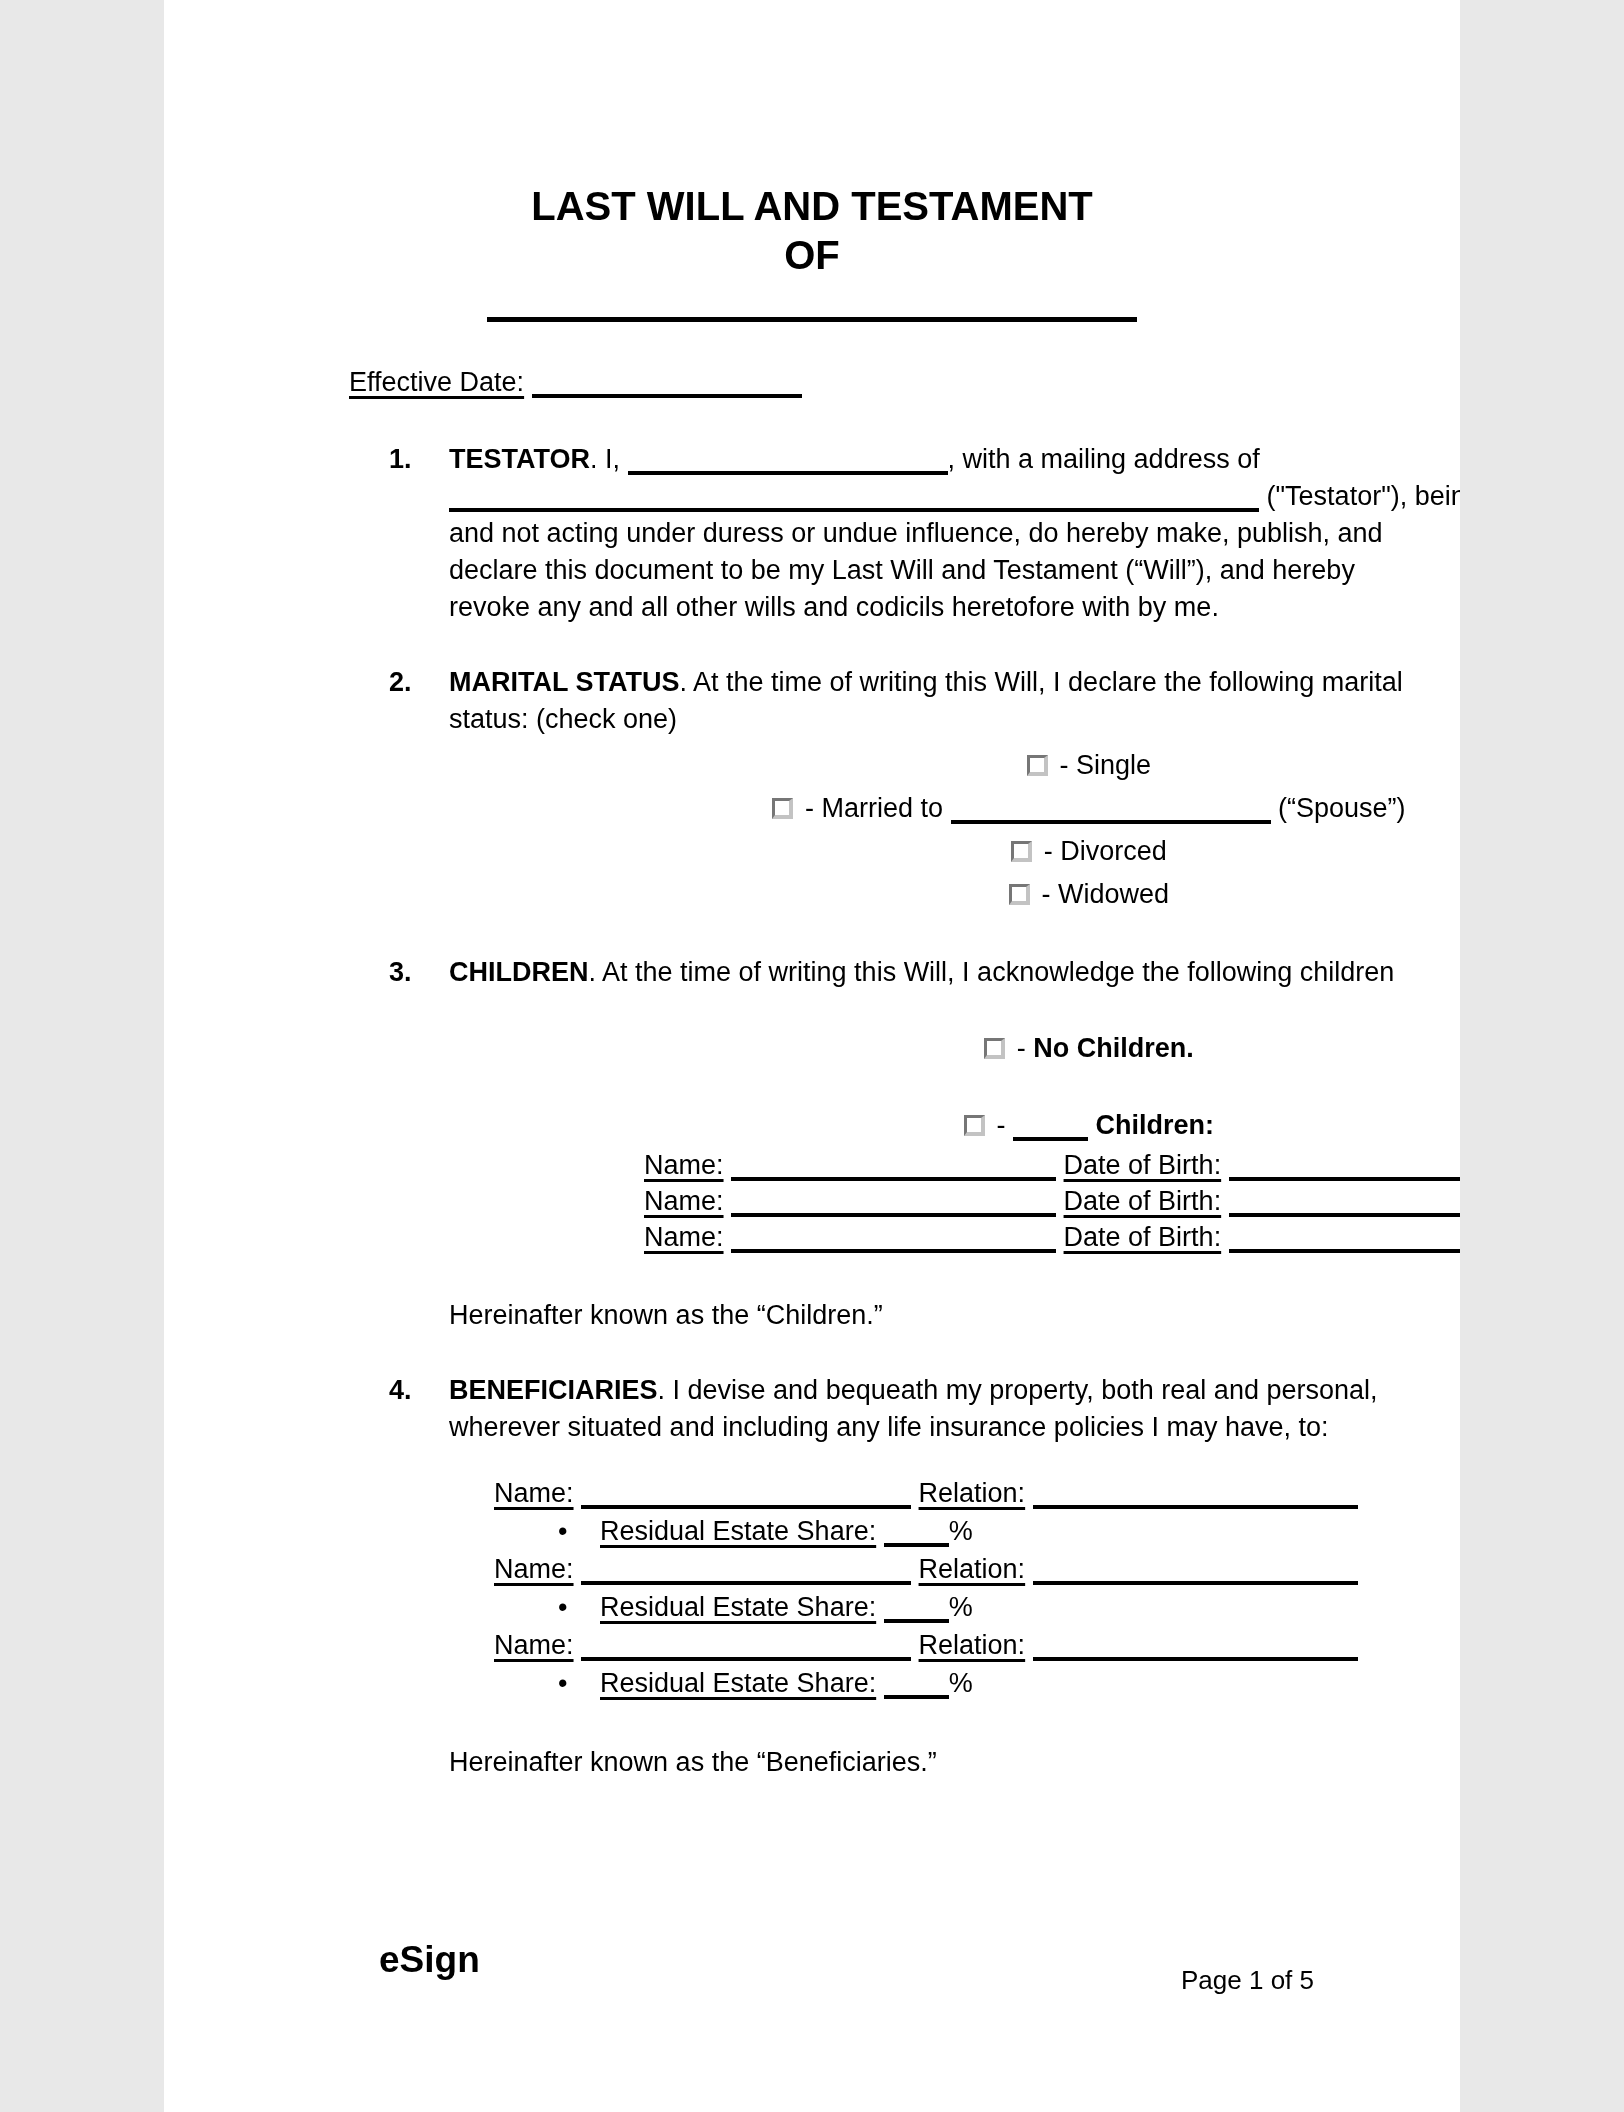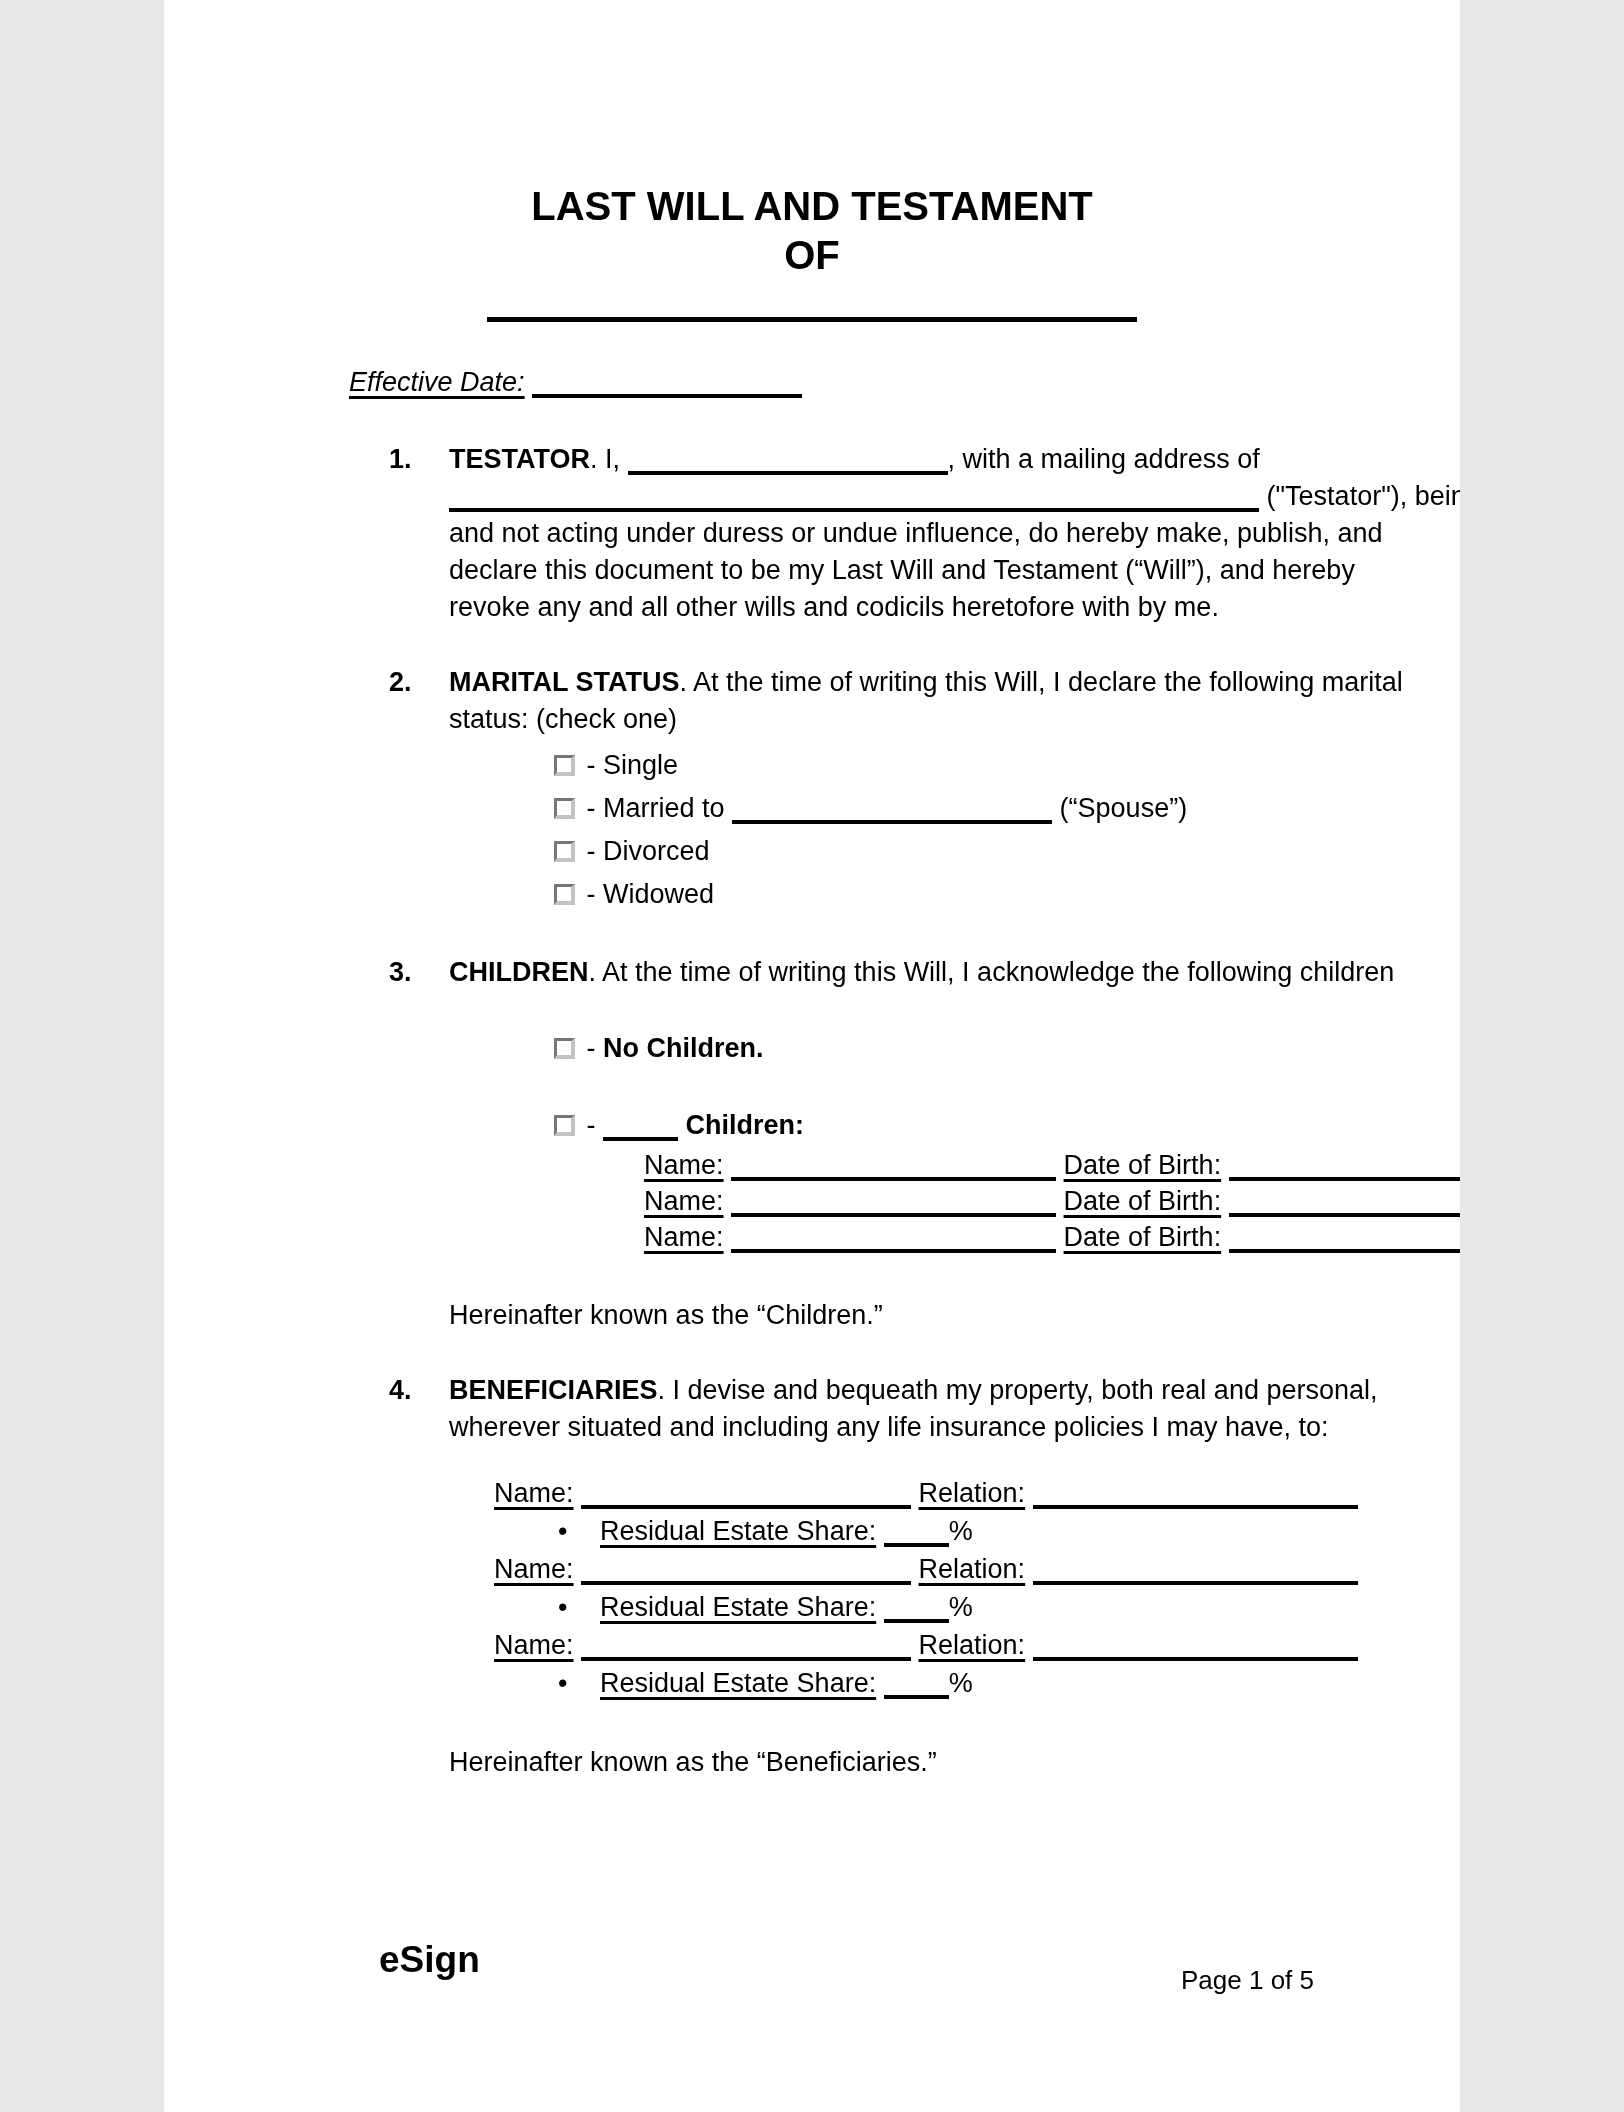--- a/index.html
+++ b/index.html
@@ -15,21 +15,21 @@
     overflow:hidden;
   }
   .bold { font-weight:bold; }
   .line { white-space:nowrap; }
 
   
   .title-block { padding-top:182px; text-align:center; font-weight:bold; font-size:40px; line-height:49px; }
   .title-underline { width:650px; height:5px; background:#000; margin:37px auto 0 auto; }
 
   
-  .effective-date { margin:42px 0 4px 185px;font-style:italic; }
+  .effective-date { margin:42px 0 4px 185px; }
 
   
   .ul { text-decoration:underline; text-decoration-thickness:3px; text-underline-offset:5px; }
   .blank { display:inline-block; height:30px; border-bottom:4px solid #000; vertical-align:-7px; }
   .w65  { width:65px; }
   .w75  { width:75px; }
   .w270 { width:270px; }
   .w320 { width:320px; }
   .w325 { width:325px; }
   .w330 { width:330px; }
@@ -41,21 +41,21 @@
   .item { position:relative; padding-left:60px; margin-top:38px; }
   .item .num { position:absolute; left:0; top:0; font-weight:bold; }
 
   
   .checkbox {
     display:inline-block; width:21px; height:21px;
     border-style:solid; border-width:3px 4px 4px 3px;
     border-color:#767676 #c3c3c3 #c3c3c3 #767676;
     background:#fff; vertical-align:-2px; margin-right:4px; cursor:pointer;
   }
-  .opt-list { margin-left:105px; margin-top:6px; }
+  .opt-list { margin-left:105px; margin-top:6px;text-align:center; }
   .opt-line { line-height:43px; }
 
   .gap-row { margin-top:36px; }
   .child-rows { margin-left:195px; line-height:36px; }
   .hereinafter { margin-top:42px; }
 
   .ben-name-row { margin-left:45px; line-height:38px; }
   .ben-bullet-row { margin-left:105px; line-height:38px; }
   .ben-rows { margin-top:28px; }
   .bullet { display:inline-block; width:46px; text-align:left; padding-left:4px; }

